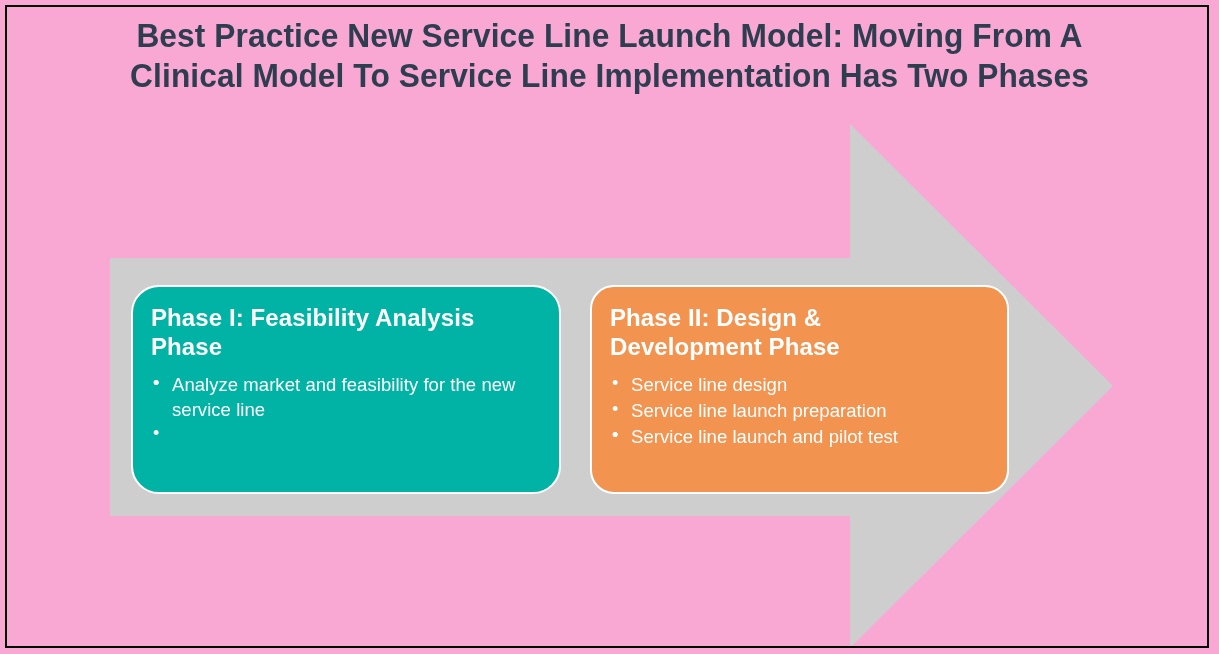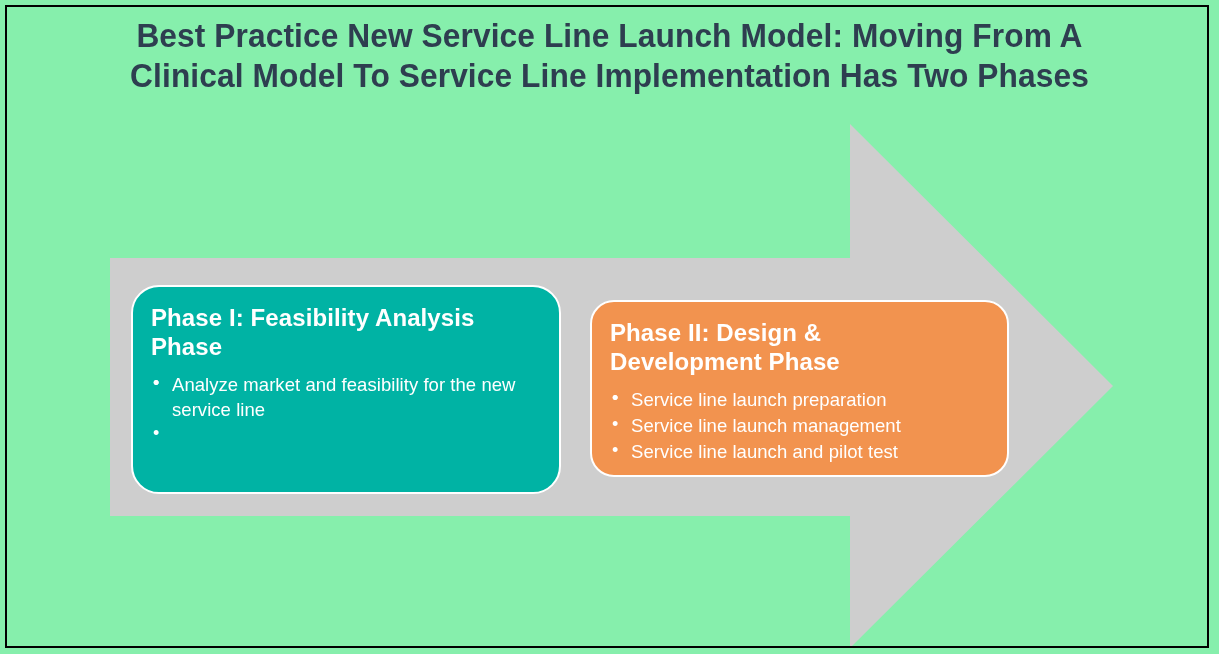--- a/index.html
+++ b/index.html
@@ -11,21 +11,21 @@
   body {
     width: 1219px;
     height: 654px;
     font-family: "Liberation Sans", "DejaVu Sans", sans-serif;
     overflow: hidden;
   }
   #slide {
     position: relative;
     width: 1219px;
     height: 654px;
-    background: #86efac;
+    background: #f9a8d4;
     box-sizing: border-box;
   }
   
   .frame {
     position: absolute;
     left: 5px;
     top: 5px;
     width: 1204px;
     height: 643px;
     border: 2px solid #000000;
@@ -71,23 +71,23 @@
   }
   .card-phase1 {
     left: 131px;
     top: 285px;
     width: 430px;
     height: 209px;
     background: #00B3A4;
   }
   .card-phase2 {
     left: 590px;
-    top: 300px;
+    top: 285px;
     width: 419px;
-    height: 177px;
+    height: 209px;
     background: #F2934F;
   }
   .card-heading {
     font-size: 24px;
     font-weight: bold;
     line-height: 29px;
     margin: 0 0 11px 0;
     white-space: pre-line;
     letter-spacing: 0.1px;
   }
@@ -143,28 +143,28 @@
       </li>
     </ul>
   </div>
 
   <div class="card card-phase2" style="background: rgb(242, 147, 79); color: rgb(255, 255, 255);">
     <div class="card-heading">Phase II: Design &amp;
 Development Phase</div>
     <ul class="card-list">
       <li>
         <span class="bullet">•</span>
+        <span>Service line design</span>
       </li>
       <li>
         <span class="bullet">•</span>
         <span>Service line launch preparation</span>
       </li>
       <li>
         <span class="bullet">•</span>
-        <span>Service line launch management</span>
       </li>
       <li>
         <span class="bullet">•</span>
         <span>Service line launch and pilot test</span>
       </li>
     </ul>
   </div>
 
   <div class="frame" style="border-color: rgb(0, 0, 0);"></div>
 </div>

